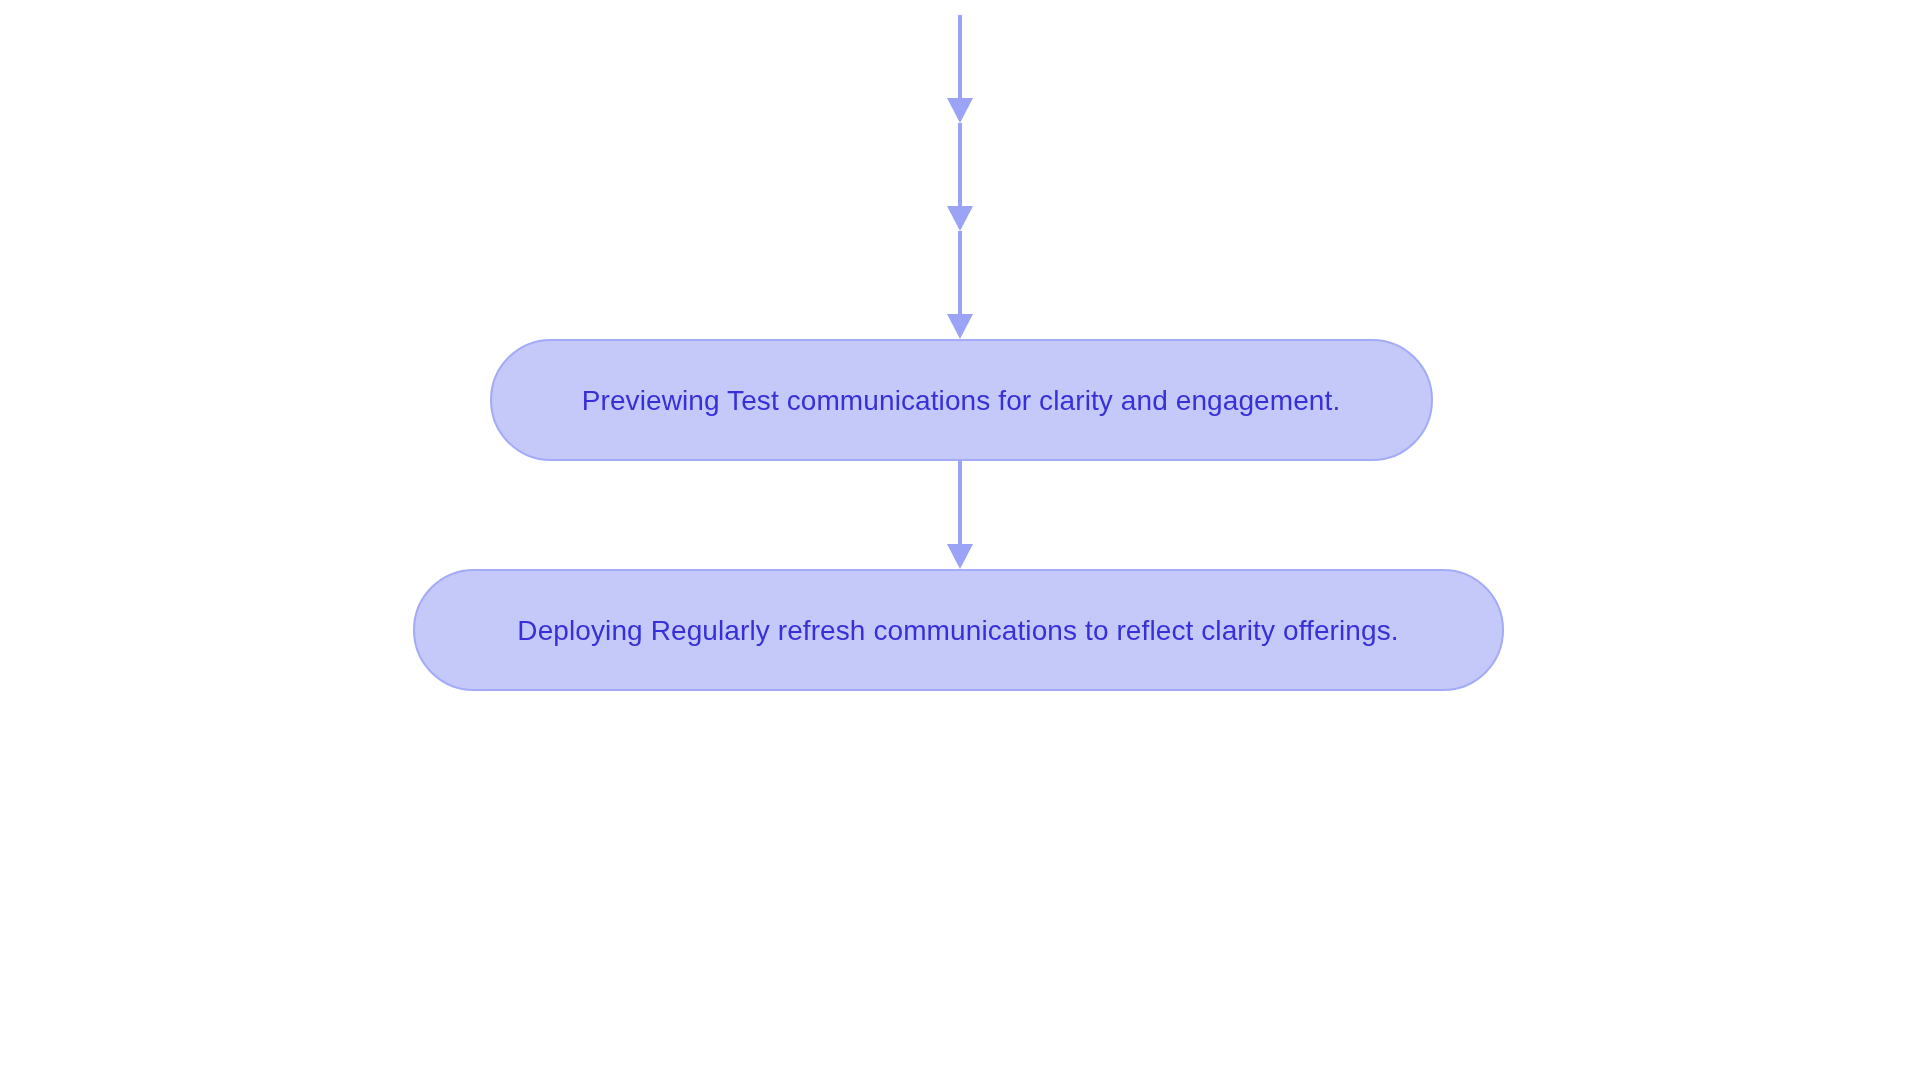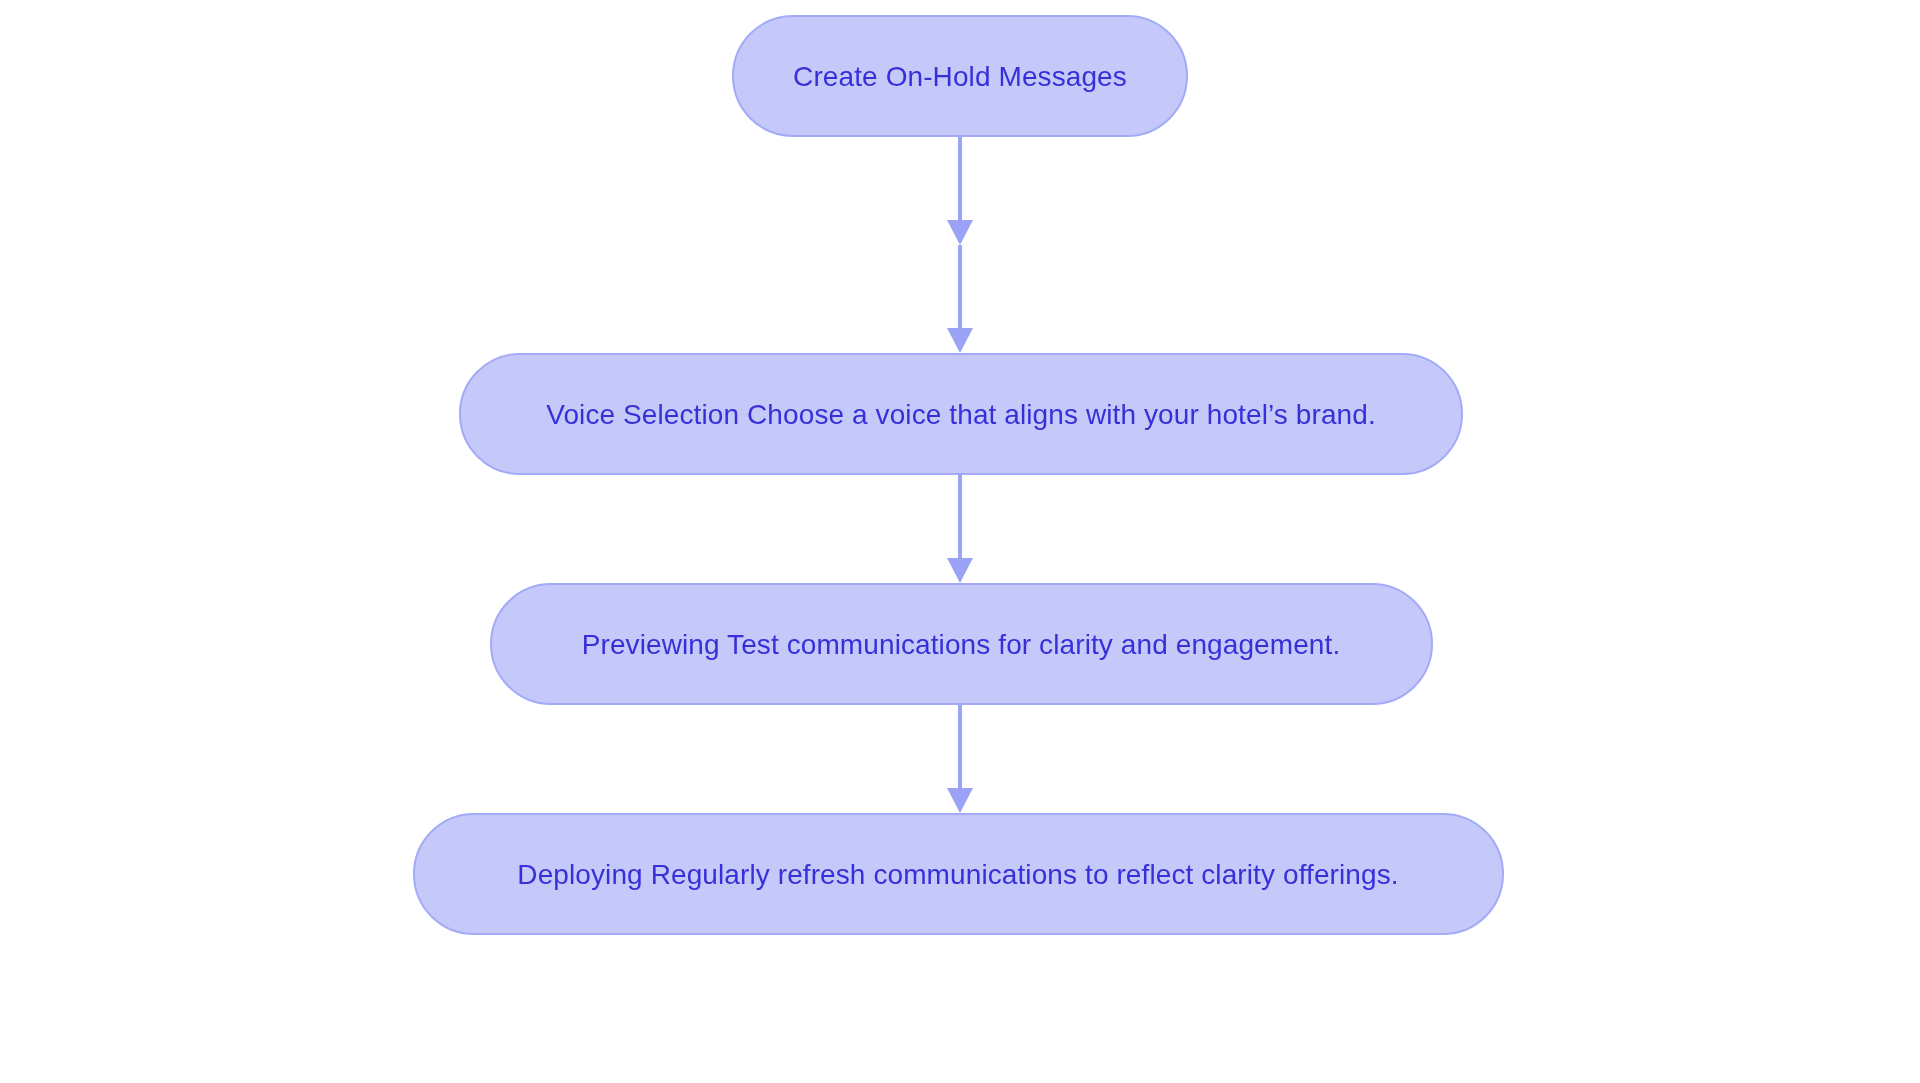--- a/index.html
+++ b/index.html
@@ -104,38 +104,32 @@
     border-right: 13px solid transparent;
     border-top: 25px solid #9aa3f5;
   }
 </style>
 </head>
 <body>
 
 <div id="flowchart-root">
   <div class="flow-column">
 
-    <div class="node" id="node-1">
-      <span class="node-label">Create On-Hold Messages</span>
-    </div>
 
     <div class="connector">
       <div class="conn-line"></div>
       <div class="conn-head"></div>
     </div>
 
 
     <div class="connector">
       <div class="conn-line"></div>
       <div class="conn-head"></div>
     </div>
 
-    <div class="node" id="node-3">
-      <span class="node-label">Voice Selection Choose a voice that aligns with your hotel’s brand.</span>
-    </div>
 
     <div class="connector">
       <div class="conn-line"></div>
       <div class="conn-head"></div>
     </div>
 
     <div class="node" id="node-4">
       <span class="node-label">Previewing Test communications for clarity and engagement.</span>
     </div>
 

